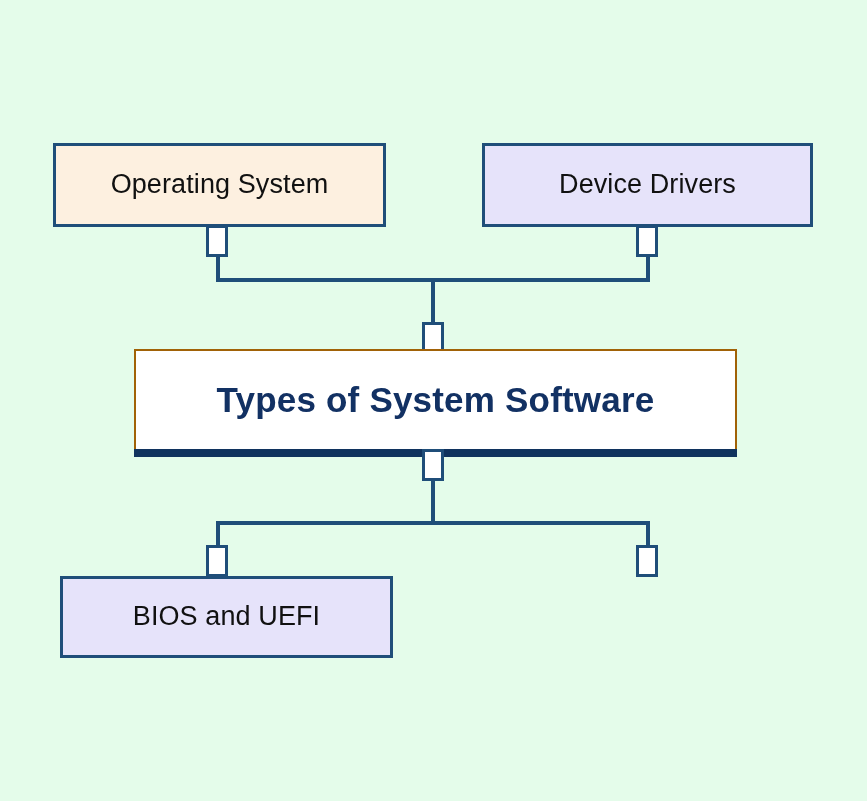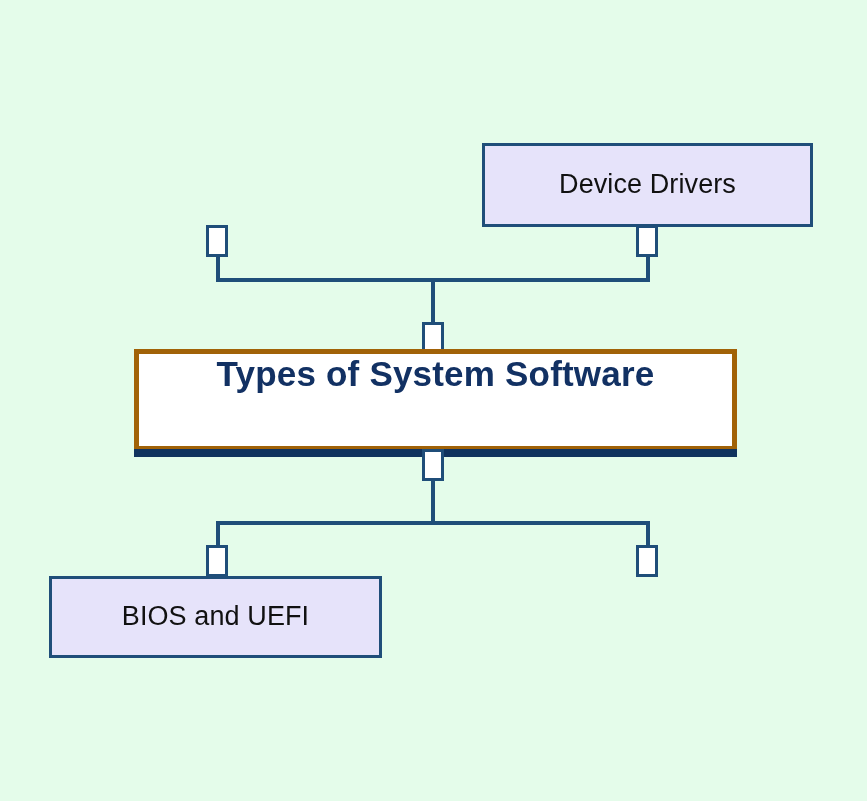--- a/index.html
+++ b/index.html
@@ -39,22 +39,23 @@
   }
 
   .node.peach { background: #fdf0e0; }
   .node.lavender { background: #e6e3fa; }
 
   
   .center-node {
     position: absolute;
     box-sizing: border-box;
     background: #ffffff;
-    border: 5px solid #a16207;
+    border: 2px solid #a16207;
     display: flex;
+    align-items: center;
     justify-content: center;
   }
   .center-node .center-label {
     font-size: 35px;
     font-weight: bold;
     color: #123163;
     letter-spacing: 0.2px;
   }
   .center-underbar {
     position: absolute;
@@ -75,20 +76,23 @@
     box-sizing: border-box;
     background: #ffffff;
     border: 3px solid #1f4e79;
   }
 </style>
 </head>
 <body>
 
 <div id="canvas">
 
+  <div class="node peach" style="left:53px; top:143px; width:333px; height:84px;">
+    <span class="node-label">Operating System</span>
+  </div>
 
   <div class="node lavender" style="left:482px; top:143px; width:331px; height:84px;">
     <span class="node-label">Device Drivers</span>
   </div>
 
   <div class="conn-v" style="left:216px; top:256px; width:4px; height:26px;"></div>
 
   <div class="conn-v" style="left:646px; top:256px; width:4px; height:26px;"></div>
 
   <div class="conn-h" style="left:216px; top:278px; width:434px; height:4px;"></div>
@@ -105,18 +109,18 @@
   <div class="center-underbar" style="left:134px; top:449px; width:603px; height:8px;"></div>
 
   <div class="clip" style="left:422px; top:449px; width:22px; height:32px;"></div>
   <div class="conn-v" style="left:431px; top:479px; width:4px; height:46px;"></div>
   <div class="conn-h" style="left:216px; top:521px; width:434px; height:4px;"></div>
   <div class="conn-v" style="left:216px; top:521px; width:4px; height:26px;"></div>
   <div class="conn-v" style="left:646px; top:521px; width:4px; height:26px;"></div>
   <div class="clip" style="left:206px; top:545px; width:22px; height:32px;"></div>
   <div class="clip" style="left:636px; top:545px; width:22px; height:32px;"></div>
 
-  <div class="node lavender" style="left:49px; top:576px; width:333px; height:82px;text-align:right;">
+  <div class="node lavender" style="left:60px; top:576px; width:333px; height:82px;text-align:right;">
     <span class="node-label">BIOS and UEFI</span>
   </div>
 
 
 </div>
 
 </body></html>

